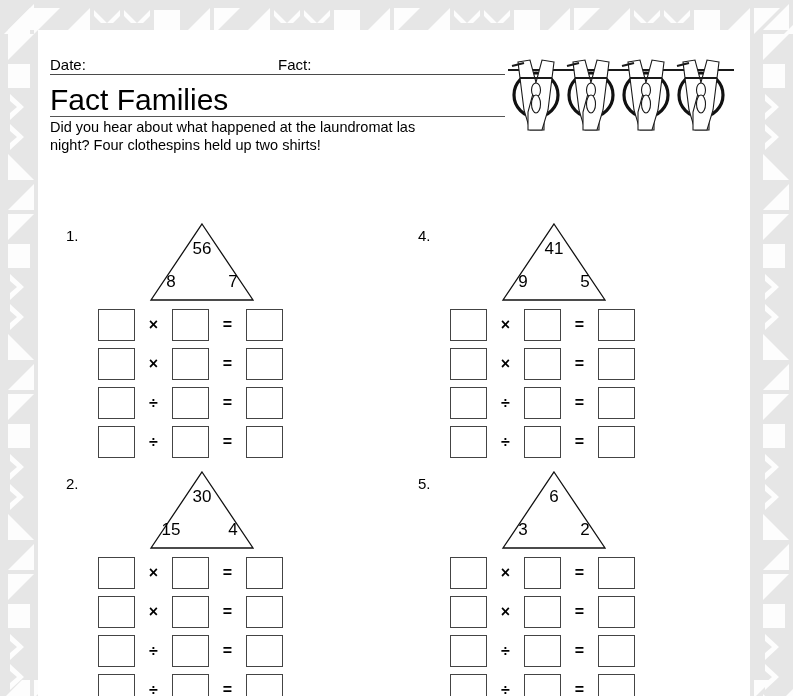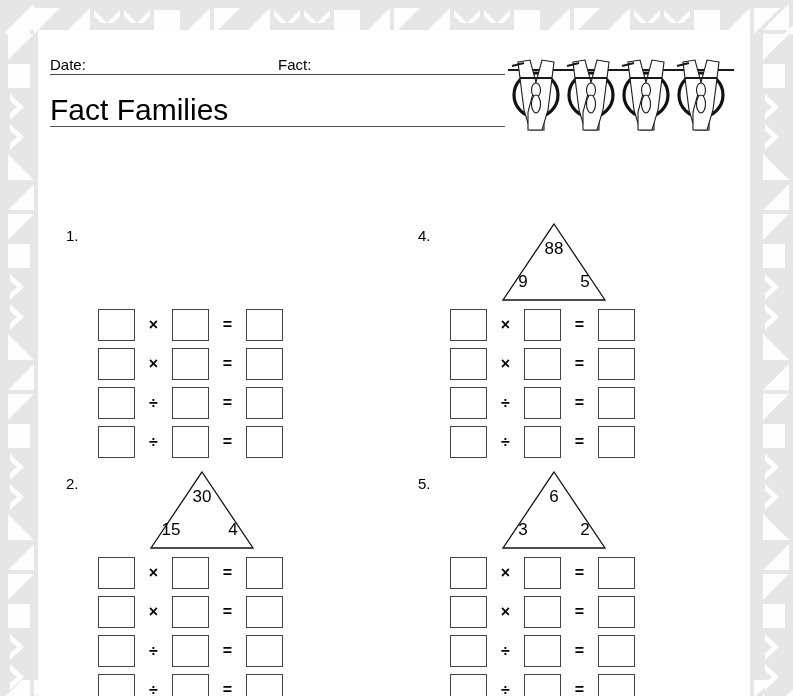--- a/index.html
+++ b/index.html
@@ -79,21 +79,21 @@
     font-size: 15px;
     color: #000;
     line-height: 16px;
   }
   .lbl-name { left: 0; }
   .lbl-date { left: 228px; }
 
   .title-row {
     position: absolute;
     left: 12px;
-    top: 60px;
+    top: 50px;
     width: 455px;
     height: 36px;
     border-bottom: 1.2px solid #555;
   }
   .title-row .title {
     position: absolute;
     left: 0;
     bottom: 0px;
     font-size: 30px;
     line-height: 32px;
@@ -308,20 +308,24 @@
 
     <div class="namedate-row">
       <span class="lbl lbl-name">Date:</span>
       <span class="lbl lbl-date">Fact:</span>
     </div>
 
     <div class="title-row">
       <h1 class="title">Fact Families</h1>
     </div>
 
+    <div class="joke">
+      <div class="l1">Did you hear about what happened at the laundromat las</div>
+      <div class="l2">night?  Four clothespins held up two shirts!</div>
+    </div>
 
     <div class="clothespins">
       <svg width="230" height="110" viewBox="0 0 230 110">
         <g stroke="#1a1a1a" stroke-width="1.1" fill="#ffffff">
 
           <line x1="2" y1="20" x2="228" y2="20" stroke-width="2.2"></line>
           <g id="pin-group">
 
             <g transform="translate(4,0)">
               <circle cx="26" cy="45" r="22" fill="none" stroke="#111" stroke-width="3.2"></circle>
@@ -363,20 +367,23 @@
               <path d="M2,16 L14,13" stroke-width="2"></path>
             </g>
           </g>
         </g>
       </svg>
     </div>
 
     <div class="problems" id="problems-container">
         <div class="prob" style="left: 10px; top: 0px;">
           <div class="prob-num">1.</div>
+          <div class="tri-wrap"><svg width="108" height="82" viewBox="0 0 108 82">
+              <polygon points="54,3 105,79 3,79" fill="#ffffff" stroke="#111" stroke-width="1.3"></polygon>
+            </svg><div class="tri-top-num">56</div><div class="tri-left-num">8</div><div class="tri-right-num">7</div></div>
           <div class="eq-rows">
             <div class="eq-row">
               <div class="ans-box"></div>
               <div class="op">×</div>
               <div class="ans-box"></div>
               <div class="op eqs">=</div>
               <div class="ans-box"></div>
             </div>
             <div class="eq-row">
               <div class="ans-box"></div>
@@ -398,21 +405,21 @@
               <div class="ans-box"></div>
               <div class="op eqs">=</div>
               <div class="ans-box"></div>
             </div>
           </div>
         </div>
         <div class="prob" style="left: 362px; top: 0px;">
           <div class="prob-num">4.</div>
           <div class="tri-wrap"><svg width="108" height="82" viewBox="0 0 108 82">
               <polygon points="54,3 105,79 3,79" fill="#ffffff" stroke="#111" stroke-width="1.3"></polygon>
-            </svg><div class="tri-top-num">88</div><div class="tri-left-num">9</div><div class="tri-right-num">5</div></div>
+            </svg><div class="tri-top-num">41</div><div class="tri-left-num">9</div><div class="tri-right-num">5</div></div>
           <div class="eq-rows">
             <div class="eq-row">
               <div class="ans-box"></div>
               <div class="op">×</div>
               <div class="ans-box"></div>
               <div class="op eqs">=</div>
               <div class="ans-box"></div>
             </div>
             <div class="eq-row">
               <div class="ans-box"></div>

